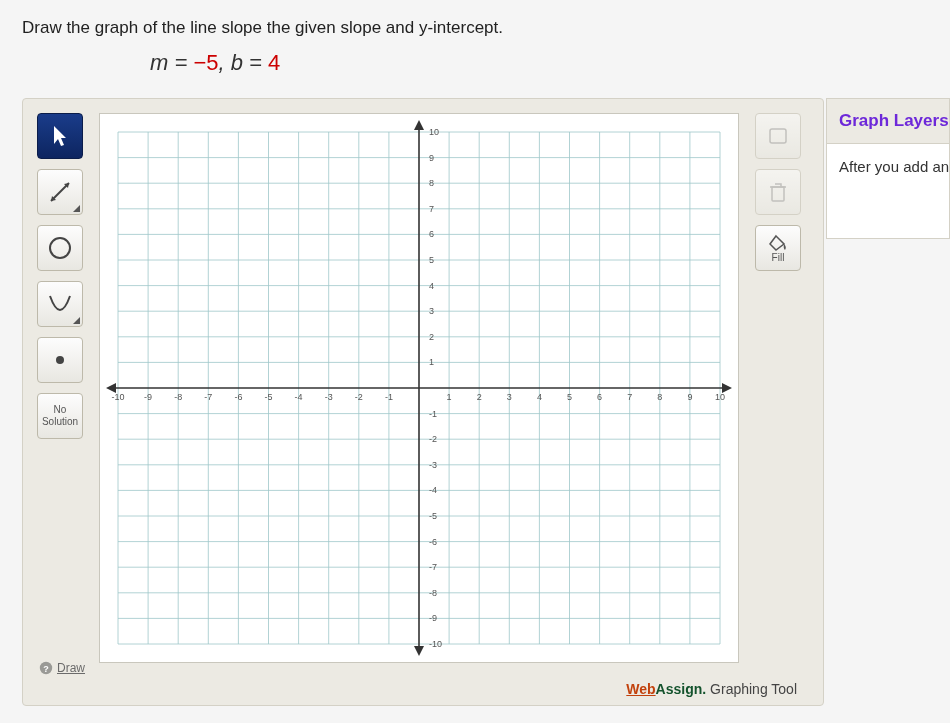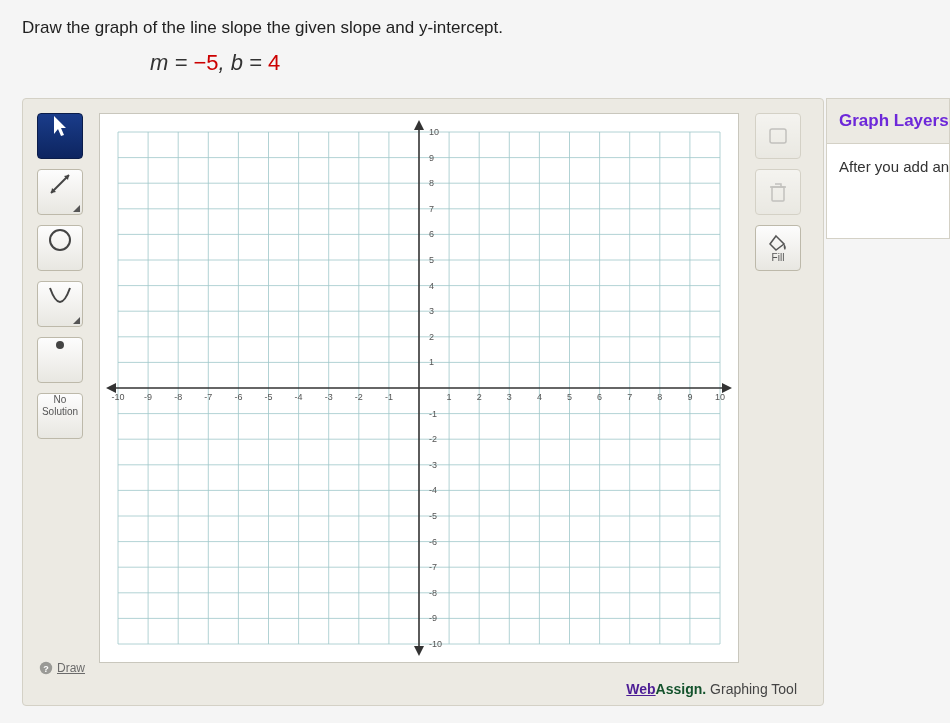--- a/index.html
+++ b/index.html
@@ -44,20 +44,21 @@
     flex-direction: column;
     gap: 10px;
   }
   .tool-btn {
     width: 46px;
     height: 46px;
     background: linear-gradient(#fdfdfd,#e8e7e1);
     border: 1px solid #bdb9aa;
     border-radius: 4px;
     display: flex;
+    align-items: center;
     justify-content: center;
     cursor: pointer;
     position: relative;
   }
   .tool-btn.selected {
     background: linear-gradient(#1a3c8a,#0d2560);
     border-color: #0b1d4a;
   }
   .tool-btn .tri {
     position: absolute;
@@ -119,21 +120,21 @@
     align-items: center;
     gap: 4px;
   }
   .footer-brand {
     position: absolute;
     right: 26px;
     bottom: 8px;
     font-size: 14px;
     color: #444;
   }
-  .footer-brand .wa1 { color:#4c1d95; font-weight: bold; text-decoration: underline; }
+  .footer-brand .wa1 { color:#c2410c; font-weight: bold; text-decoration: underline; }
   .footer-brand .wa2 { color:#14532d; font-weight: bold; }
   .layers-panel {
     position: absolute;
     left: 826px;
     top: 98px;
     width: 124px;
   }
   .layers-tab {
     background: #eceae3;
     border: 1px solid #d4d1c6;

